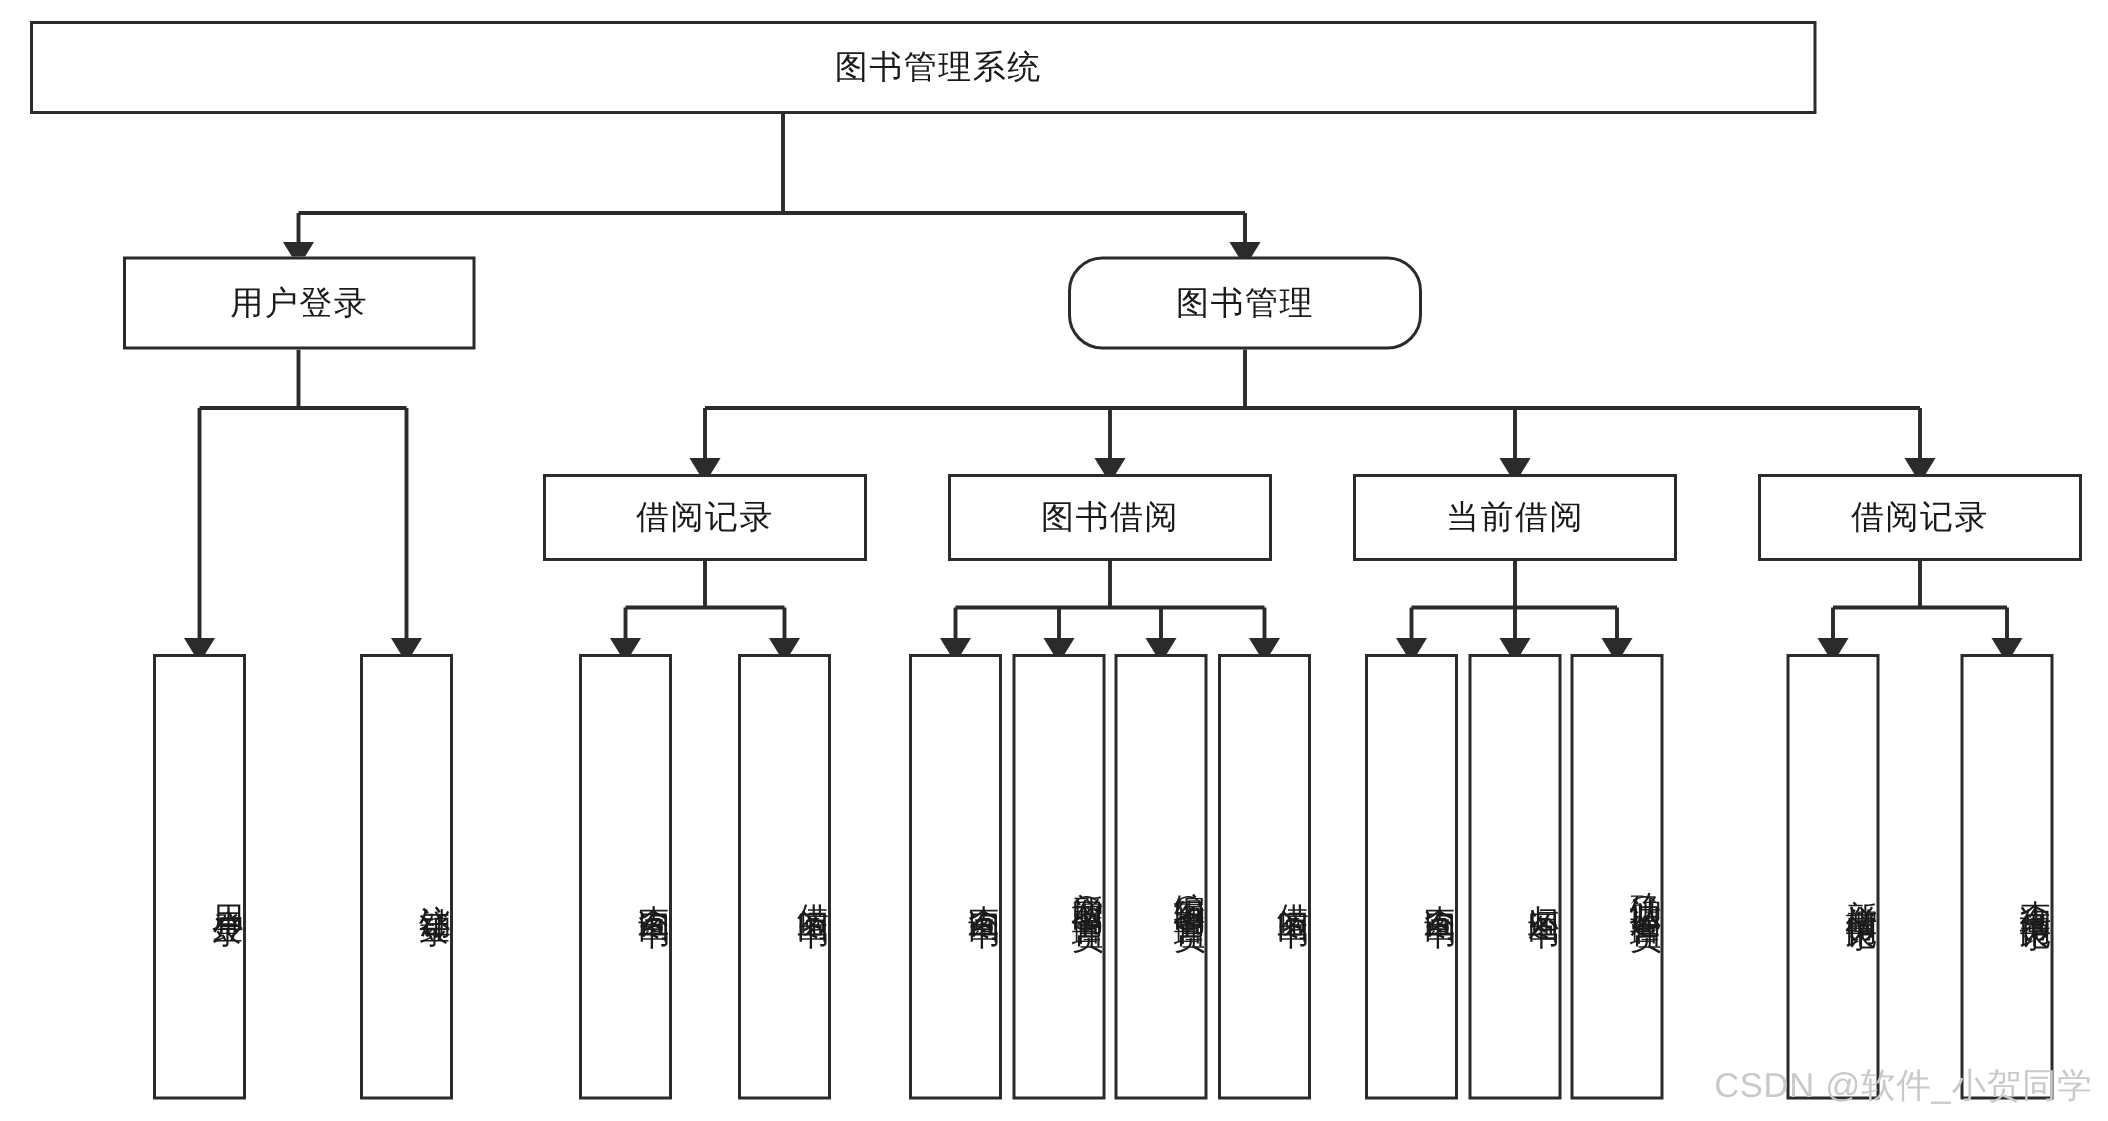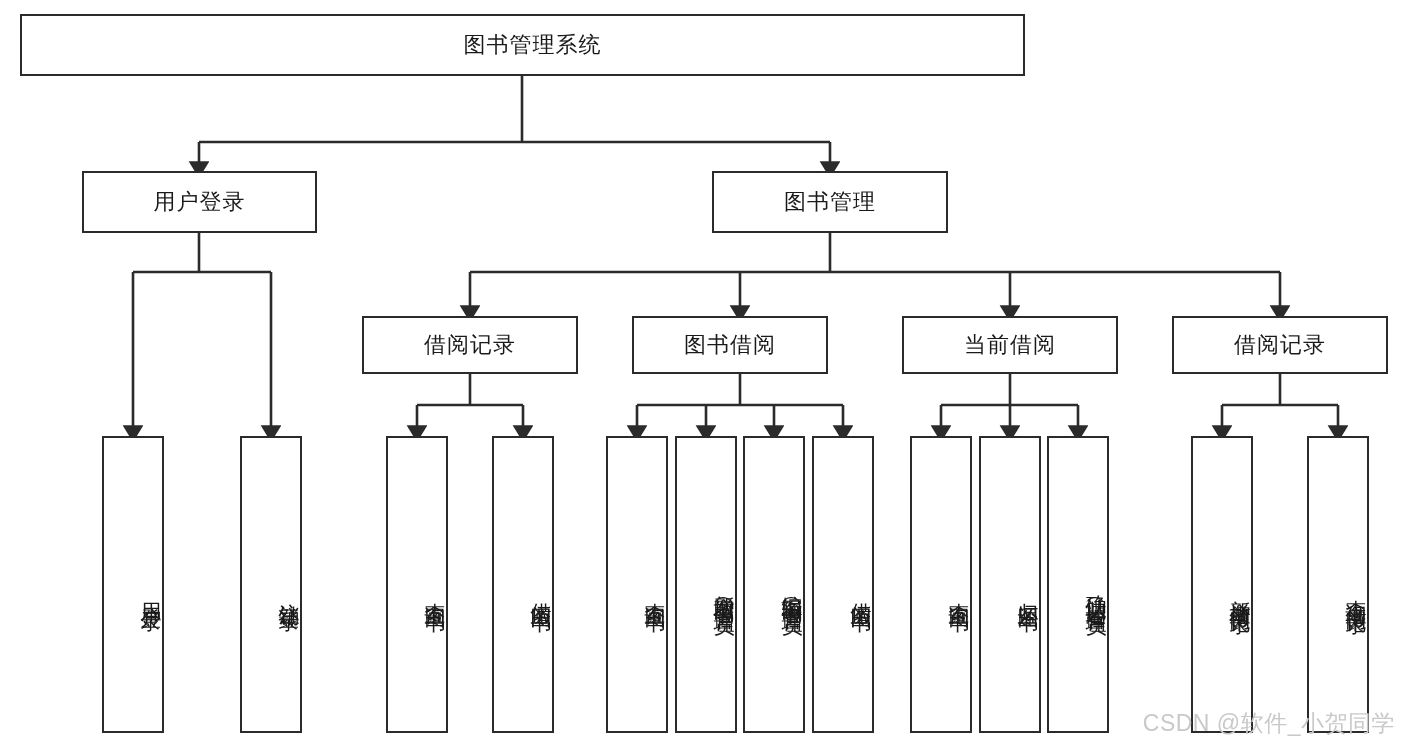--- a/index.html
+++ b/index.html
@@ -116,35 +116,35 @@
       <path d="M1010,405 L1010,431" marker-end="url(#arrow)"></path>
       <path d="M1078,405 L1078,431" marker-end="url(#arrow)"></path>
 
       <path d="M1280,374 L1280,405"></path>
       <path d="M1222,405 L1338,405"></path>
       <path d="M1222,405 L1222,431" marker-end="url(#arrow)"></path>
       <path d="M1338,405 L1338,431" marker-end="url(#arrow)"></path>
     </g>
   </svg>
 
-  <div class="node horizontal" style="left:20px; top:14px; width:1005px; height:62px;padding-left:20px;">
+  <div class="node horizontal" style="left:20px; top:14px; width:1191px; height:62px;padding-left:20px;">
     <span class="hlabel">图书管理系统</span>
   </div>
 
   <div class="node horizontal" style="left:82px; top:171px; width:235px; height:62px;">
     <span class="hlabel">用户登录</span>
   </div>
-  <div class="node horizontal" style="left:712px; top:171px; width:236px; height:62px;">
+  <div class="node horizontal" style="left:712px; top:171px; width:236px; height:62px;border-radius:23px;">
     <span class="hlabel">图书管理</span>
   </div>
 
   <div class="node horizontal" style="left:362px; top:316px; width:216px; height:58px;">
     <span class="hlabel">借阅记录</span>
   </div>
-  <div class="node horizontal" style="left:632px; top:316px; width:196px; height:58px;">
+  <div class="node horizontal" style="left:632px; top:316px; width:216px; height:58px;">
     <span class="hlabel">图书借阅</span>
   </div>
   <div class="node horizontal" style="left:902px; top:316px; width:216px; height:58px;">
     <span class="hlabel">当前借阅</span>
   </div>
   <div class="node horizontal" style="left:1172px; top:316px; width:216px; height:58px;">
     <span class="hlabel">借阅记录</span>
   </div>
 
   <div class="node vertical" style="left:102px; top:436px; width:62px; height:297px;">

